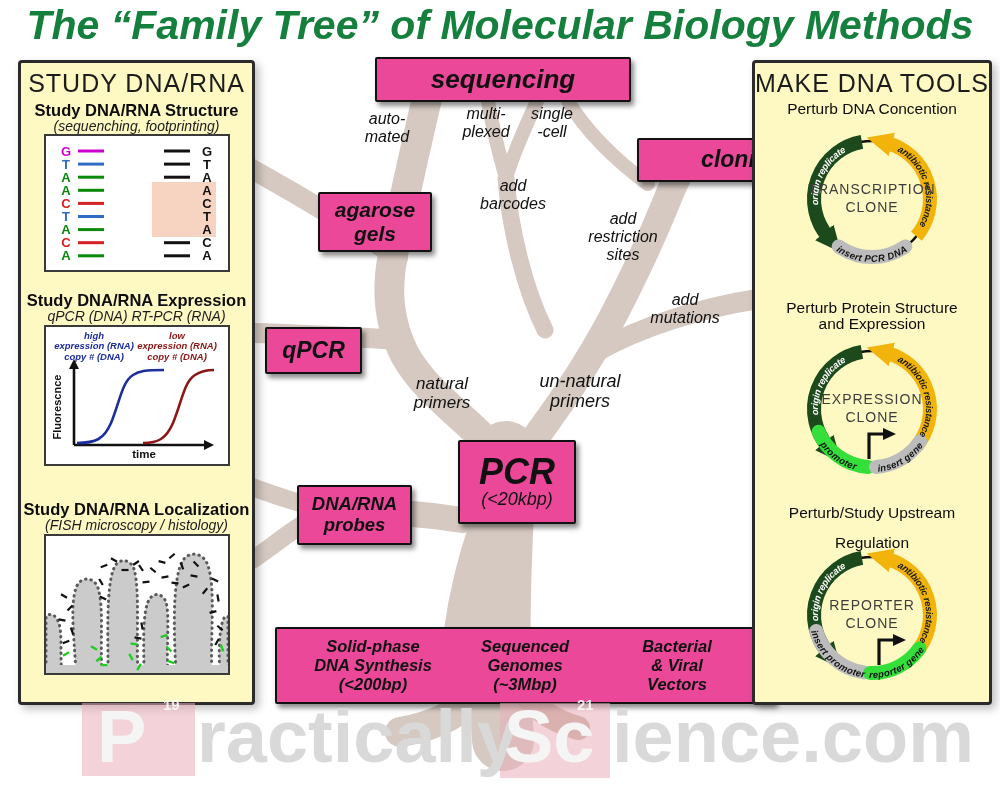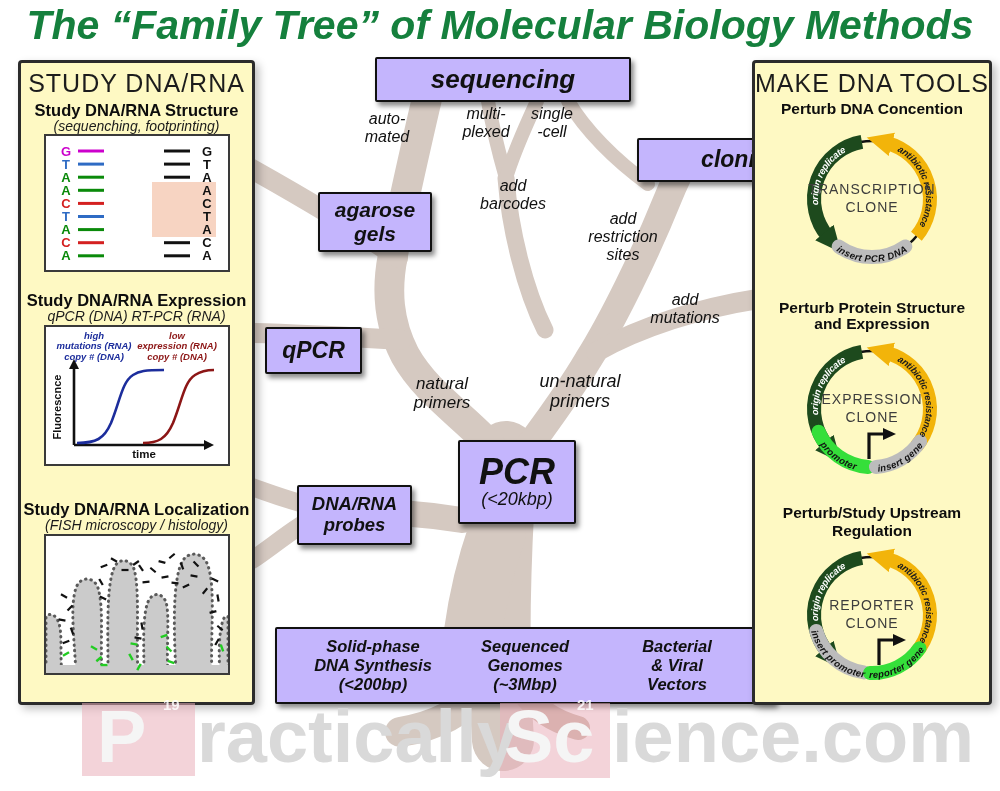--- a/index.html
+++ b/index.html
@@ -4,41 +4,41 @@
 <style>
   html,body{margin:0;padding:0;background:#fff;}
   .canvas{position:relative;width:1000px;height:791px;background:#fff;overflow:hidden;
           font-family:"Liberation Sans",sans-serif;}
   
   .page-title{position:absolute;top:2px;left:0;width:100%;text-align:center;
     font-size:41px;font-style:italic;font-weight:bold;color:#15803d;letter-spacing:0px;z-index:2;}
   
   .treesvg{position:absolute;left:0;top:0;z-index:1;pointer-events:none;}
   
-  .cbox{position:absolute;background:#c4b5fd;border:2px solid #111;border-radius:2px;
+  .cbox{position:absolute;background:#ec4899;border:2px solid #111;border-radius:2px;
     box-shadow:3px 4px 5px rgba(0,0,0,.45);color:#111;font-weight:bold;font-style:italic;
     text-align:center;z-index:2;display:flex;align-items:center;justify-content:center;
     white-space:pre-line;line-height:1.12;}
   .note{position:absolute;transform:translateX(-50%);font-style:italic;color:#111;
     text-align:center;white-space:pre-line;z-index:2;font-size:16px;line-height:1.12;}
   
   .panel{position:absolute;top:60px;height:645px;background:#fef9c3;border:3px solid #2b2b2b;
     border-radius:4px;box-shadow:4px 4px 8px rgba(0,0,0,.25);z-index:3;box-sizing:border-box;}
   .panel-heading{position:absolute;top:6px;left:0;width:100%;text-align:center;
     font-size:25px;color:#1c1c1c;letter-spacing:1px;}
   .sec-title{position:absolute;left:0;width:100%;text-align:center;font-weight:bold;
     font-size:16.5px;color:#0d0d0d;line-height:1.0;}
   .sec-sub{position:absolute;left:0;width:100%;text-align:center;font-style:italic;
     font-size:14px;color:#1b1b1b;line-height:1.0;}
   .wbox{position:absolute;left:23px;width:182px;background:#fff;border:2px solid #3a3a3a;}
   
   .curve-label{position:absolute;font-weight:bold;font-style:italic;font-size:9.5px;
     line-height:1.1;text-align:center;white-space:pre-line;}
   
-  .clone-title{position:absolute;left:0;width:100%;text-align:center;font-weight:bold;
+  .clone-title{position:absolute;left:0;width:100%;text-align:center;font-weight:normal;
     font-size:15.5px;color:#0d0d0d;line-height:1.0;}
   .plasmid{position:absolute;left:11px;}
   .seg-label{font-size:9.5px;font-weight:bold;font-style:italic;}
   .center-label{font-size:14px;fill:#3d3d3d;letter-spacing:1px;text-anchor:middle;
     font-family:"Liberation Sans",sans-serif;}
   .gel-letter{font-weight:bold;font-size:13px;font-family:"Liberation Sans",sans-serif;}
   svg text{font-family:"Liberation Sans",sans-serif;}
   
   .foundation-cell{flex:1;font-weight:bold;font-style:italic;font-size:16.5px;
     line-height:1.15;white-space:pre-line;text-align:center;}
@@ -176,21 +176,21 @@
             <text x="161" y="124.3" text-anchor="middle" fill="#111" class="gel-letter">A</text>
           </g>
       </svg>
     </div>
 
     <div class="sec-title" style="top:229px;">Study DNA/RNA Expression</div>
     <div class="sec-sub" style="top:246px;">qPCR (DNA) RT-PCR (RNA)</div>
 
     <div class="wbox" style="top:262px;height:137px;">
       <div class="curve-label" style="left:2px;top:4px;width:92px;color:#1c2d9c;">high
-mutations (RNA)
+expression (RNA)
 copy # (DNA)</div>
       <div class="curve-label" style="left:84px;top:4px;width:94px;color:#8c1616;">low
 expression (RNA)
 copy # (DNA)</div>
       <svg width="182" height="137" viewBox="0 0 182 137">
         <path d="M 28,118 L 28,40" stroke="#111" stroke-width="2.6" fill="none" marker-end="url(#arrAx)"></path>
         <path d="M 28,118 L 160,118" stroke="#111" stroke-width="2.6" fill="none" marker-end="url(#arrAx)"></path>
         <path d="M 31,116 C 50,116 58,112 65,96 C 74,74 76,55 87,48 C 93,44 99,43 118,43" stroke="#1c2d9c" stroke-width="2.6" fill="none"></path>
         <path d="M 97,116 C 112,116 120,112 127,96 C 136,74 138,55 149,48 C 155,44 160,43 168,43" stroke="#8c1616" stroke-width="2.6" fill="none"></path>
         <text transform="rotate(-90 15 80)" x="15" y="80" text-anchor="middle" style="font-size:11px;font-weight:bold;fill:#111;">Fluorescnce</text>
@@ -295,21 +295,21 @@
       <path id="t2i" d="M 6.2,58.7 A 59,59 0 0 0 47.7,34.7" fill="none"></path>
       <text class="seg-label" fill="#fff" dominant-baseline="central"><textPath href="#t2o" startOffset="50%" text-anchor="middle">origin replicate</textPath></text>
       <text class="seg-label" fill="#1d1d1d" dominant-baseline="central"><textPath href="#t2y" startOffset="50%" text-anchor="middle">antibiotic resistance</textPath></text>
       <text class="seg-label" fill="#111" dominant-baseline="central"><textPath href="#t2p" startOffset="50%" text-anchor="middle">promoter</textPath></text>
       <text class="seg-label" fill="#111" dominant-baseline="central"><textPath href="#t2i" startOffset="50%" text-anchor="middle">insert gene</textPath></text>
       <text class="center-label" y="-5">EXPRESSION</text>
       <text class="center-label" y="13">CLONE</text>
     </svg>
 
     <div class="clone-title" style="top:442px;">Perturb/Study Upstream</div>
-    <div class="clone-title" style="top:460px;">Regulation</div>
+    <div class="clone-title" style="top:472px;">Regulation</div>
 
     <svg class="plasmid" style="top:468px;" width="212" height="168" viewBox="-106 -84 212 168">
       <circle r="58" fill="none" stroke="#111" stroke-width="2.5"></circle>
       <path d="M -10.1,-57.1 A 58,58 0 0 0 -44.4,37.3" stroke="#1d4a1d" stroke-width="14" fill="none" marker-end="url(#arrG)"></path>
       <path d="M 44.4,37.3 A 58,58 0 0 0 15,-56" stroke="#f2b40a" stroke-width="14" fill="none" marker-end="url(#arrY)"></path>
       <path d="M -55.8,16 A 58,58 0 0 0 -8.1,57.4" stroke="#bcbcbc" stroke-width="14" fill="none" stroke-linecap="round"></path>
       <path d="M -2,58 A 58,58 0 0 0 47.5,33.3" stroke="#35df3a" stroke-width="14" fill="none" stroke-linecap="round"></path>
       <path d="M 7,50 L 7,25 L 24,25" stroke="#111" stroke-width="3.2" fill="none" marker-end="url(#arrB)"></path>
       <path id="t3o" d="M -56,15 A 58,58 0 0 1 -19.8,-54.5" fill="none"></path>
       <path id="t3y" d="M 21.7,-53.8 A 58,58 0 0 1 47.5,33.3" fill="none"></path>

